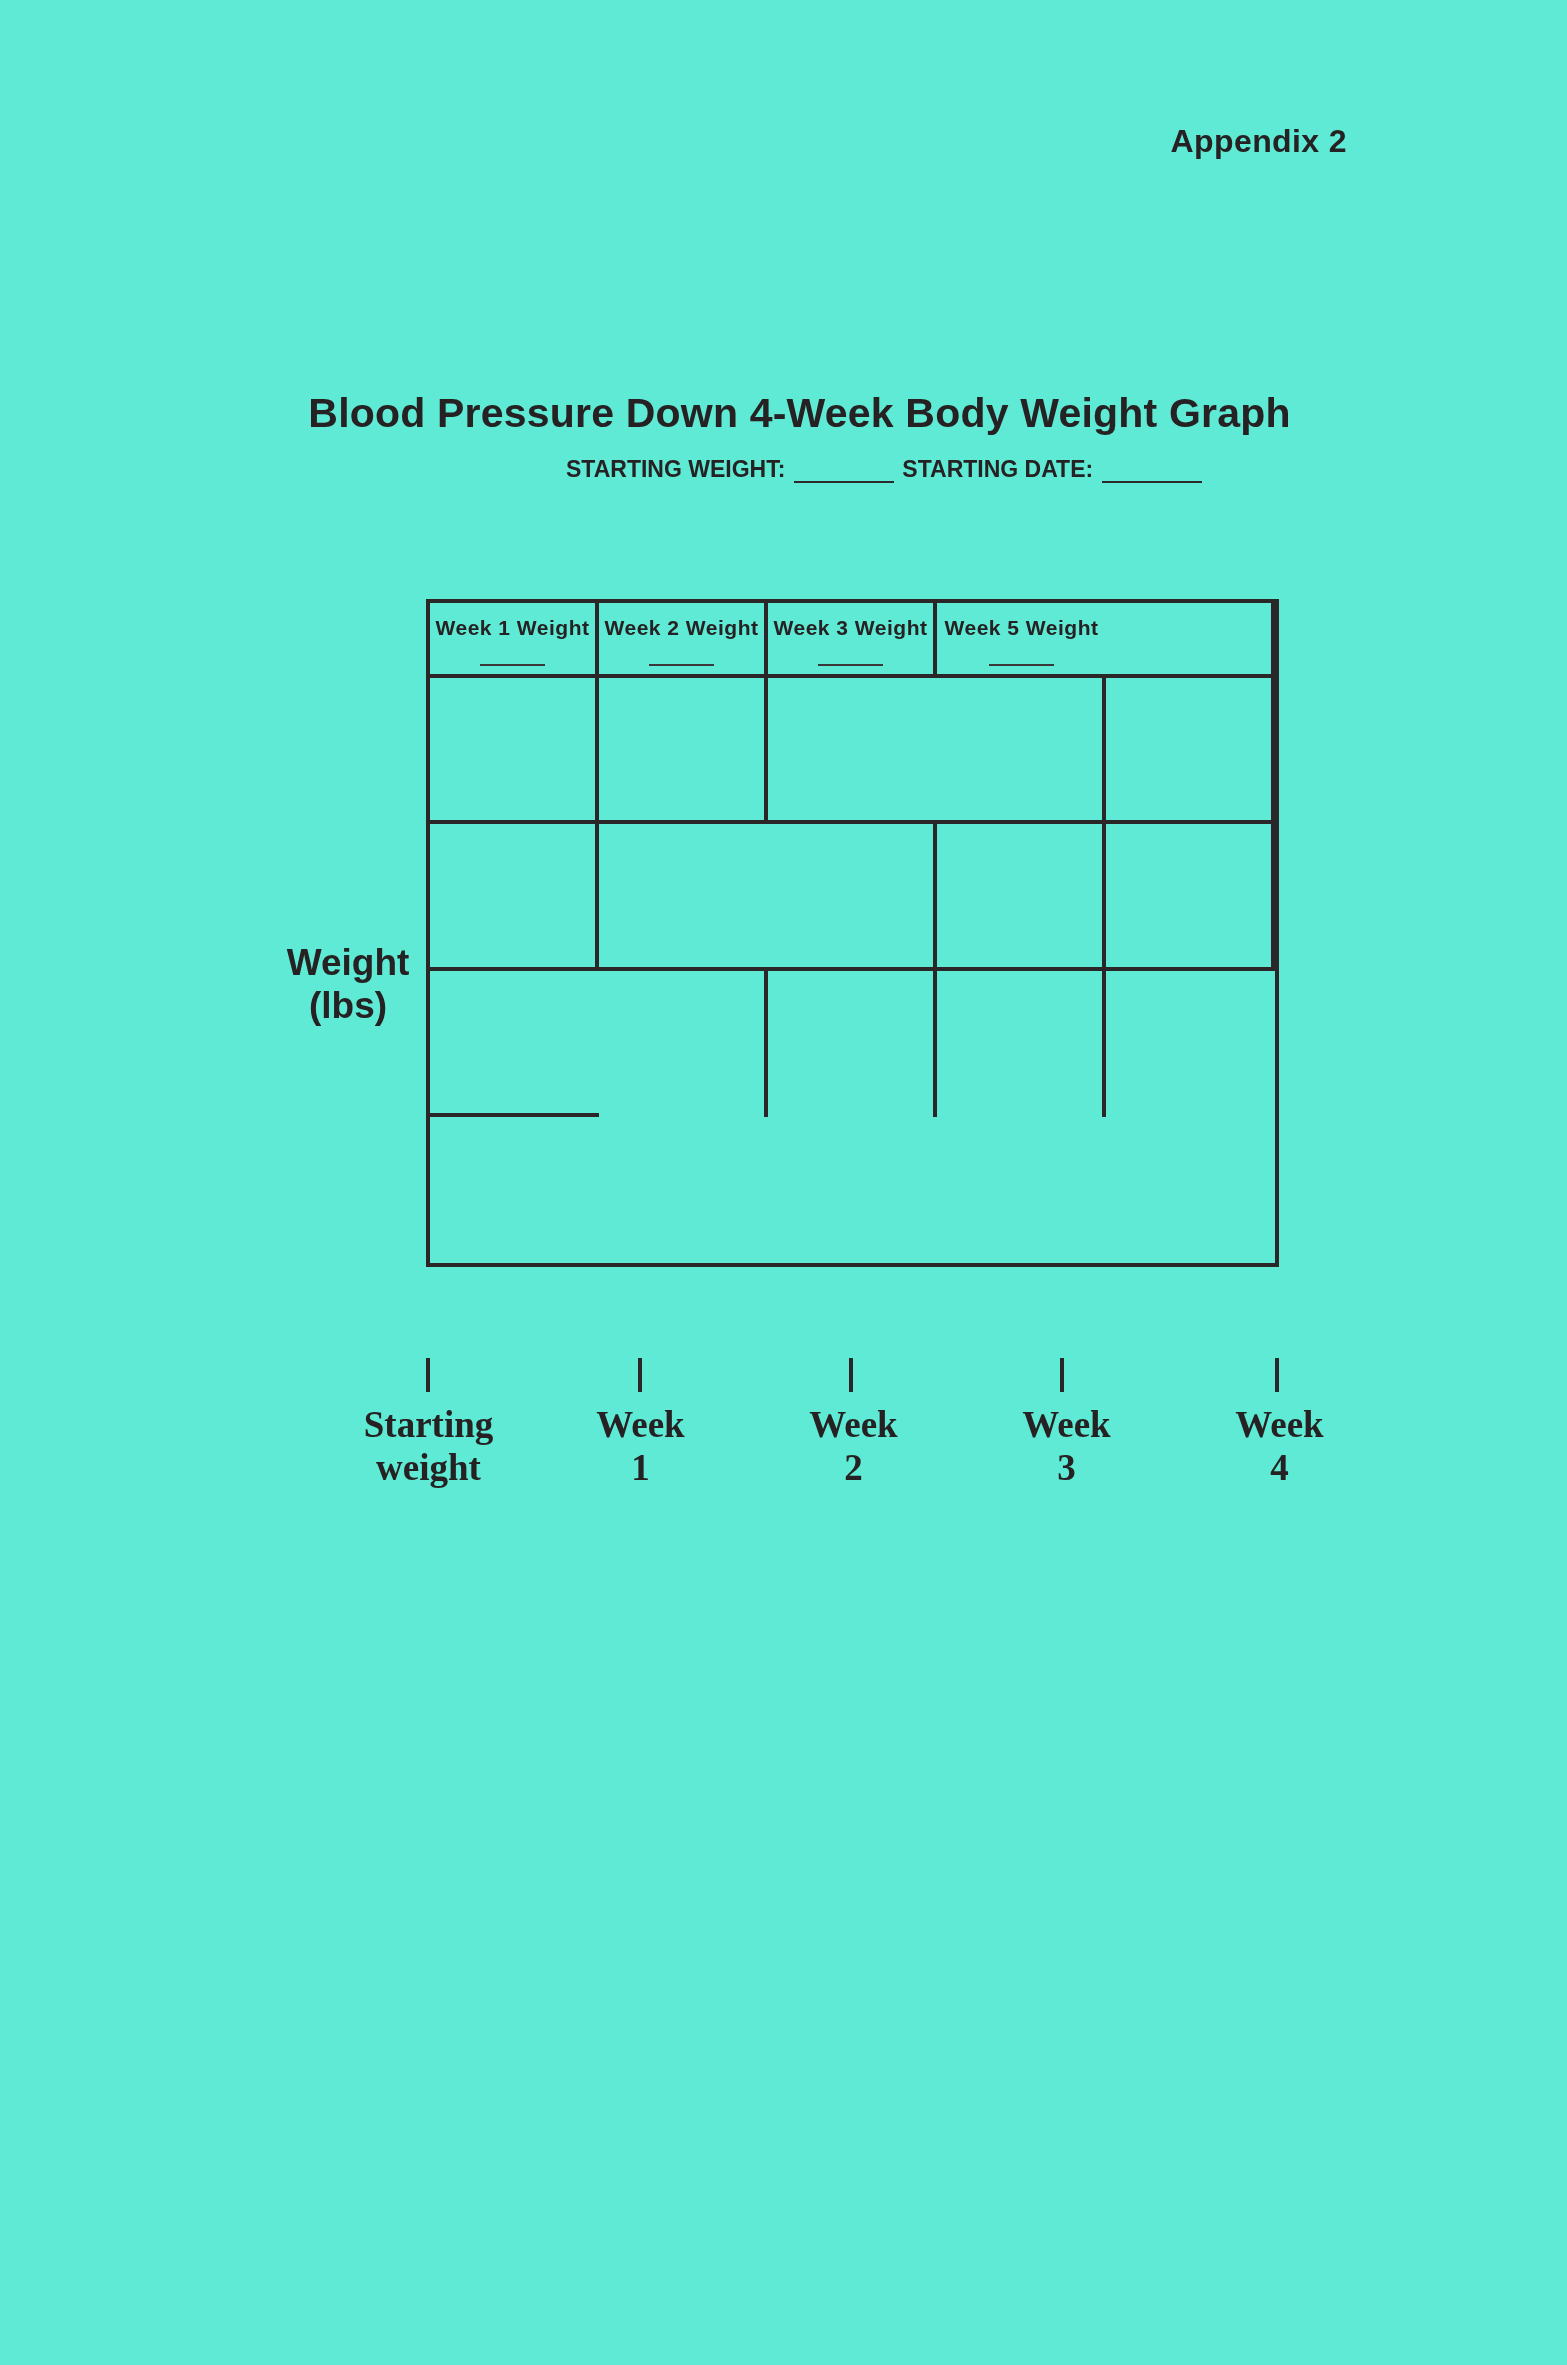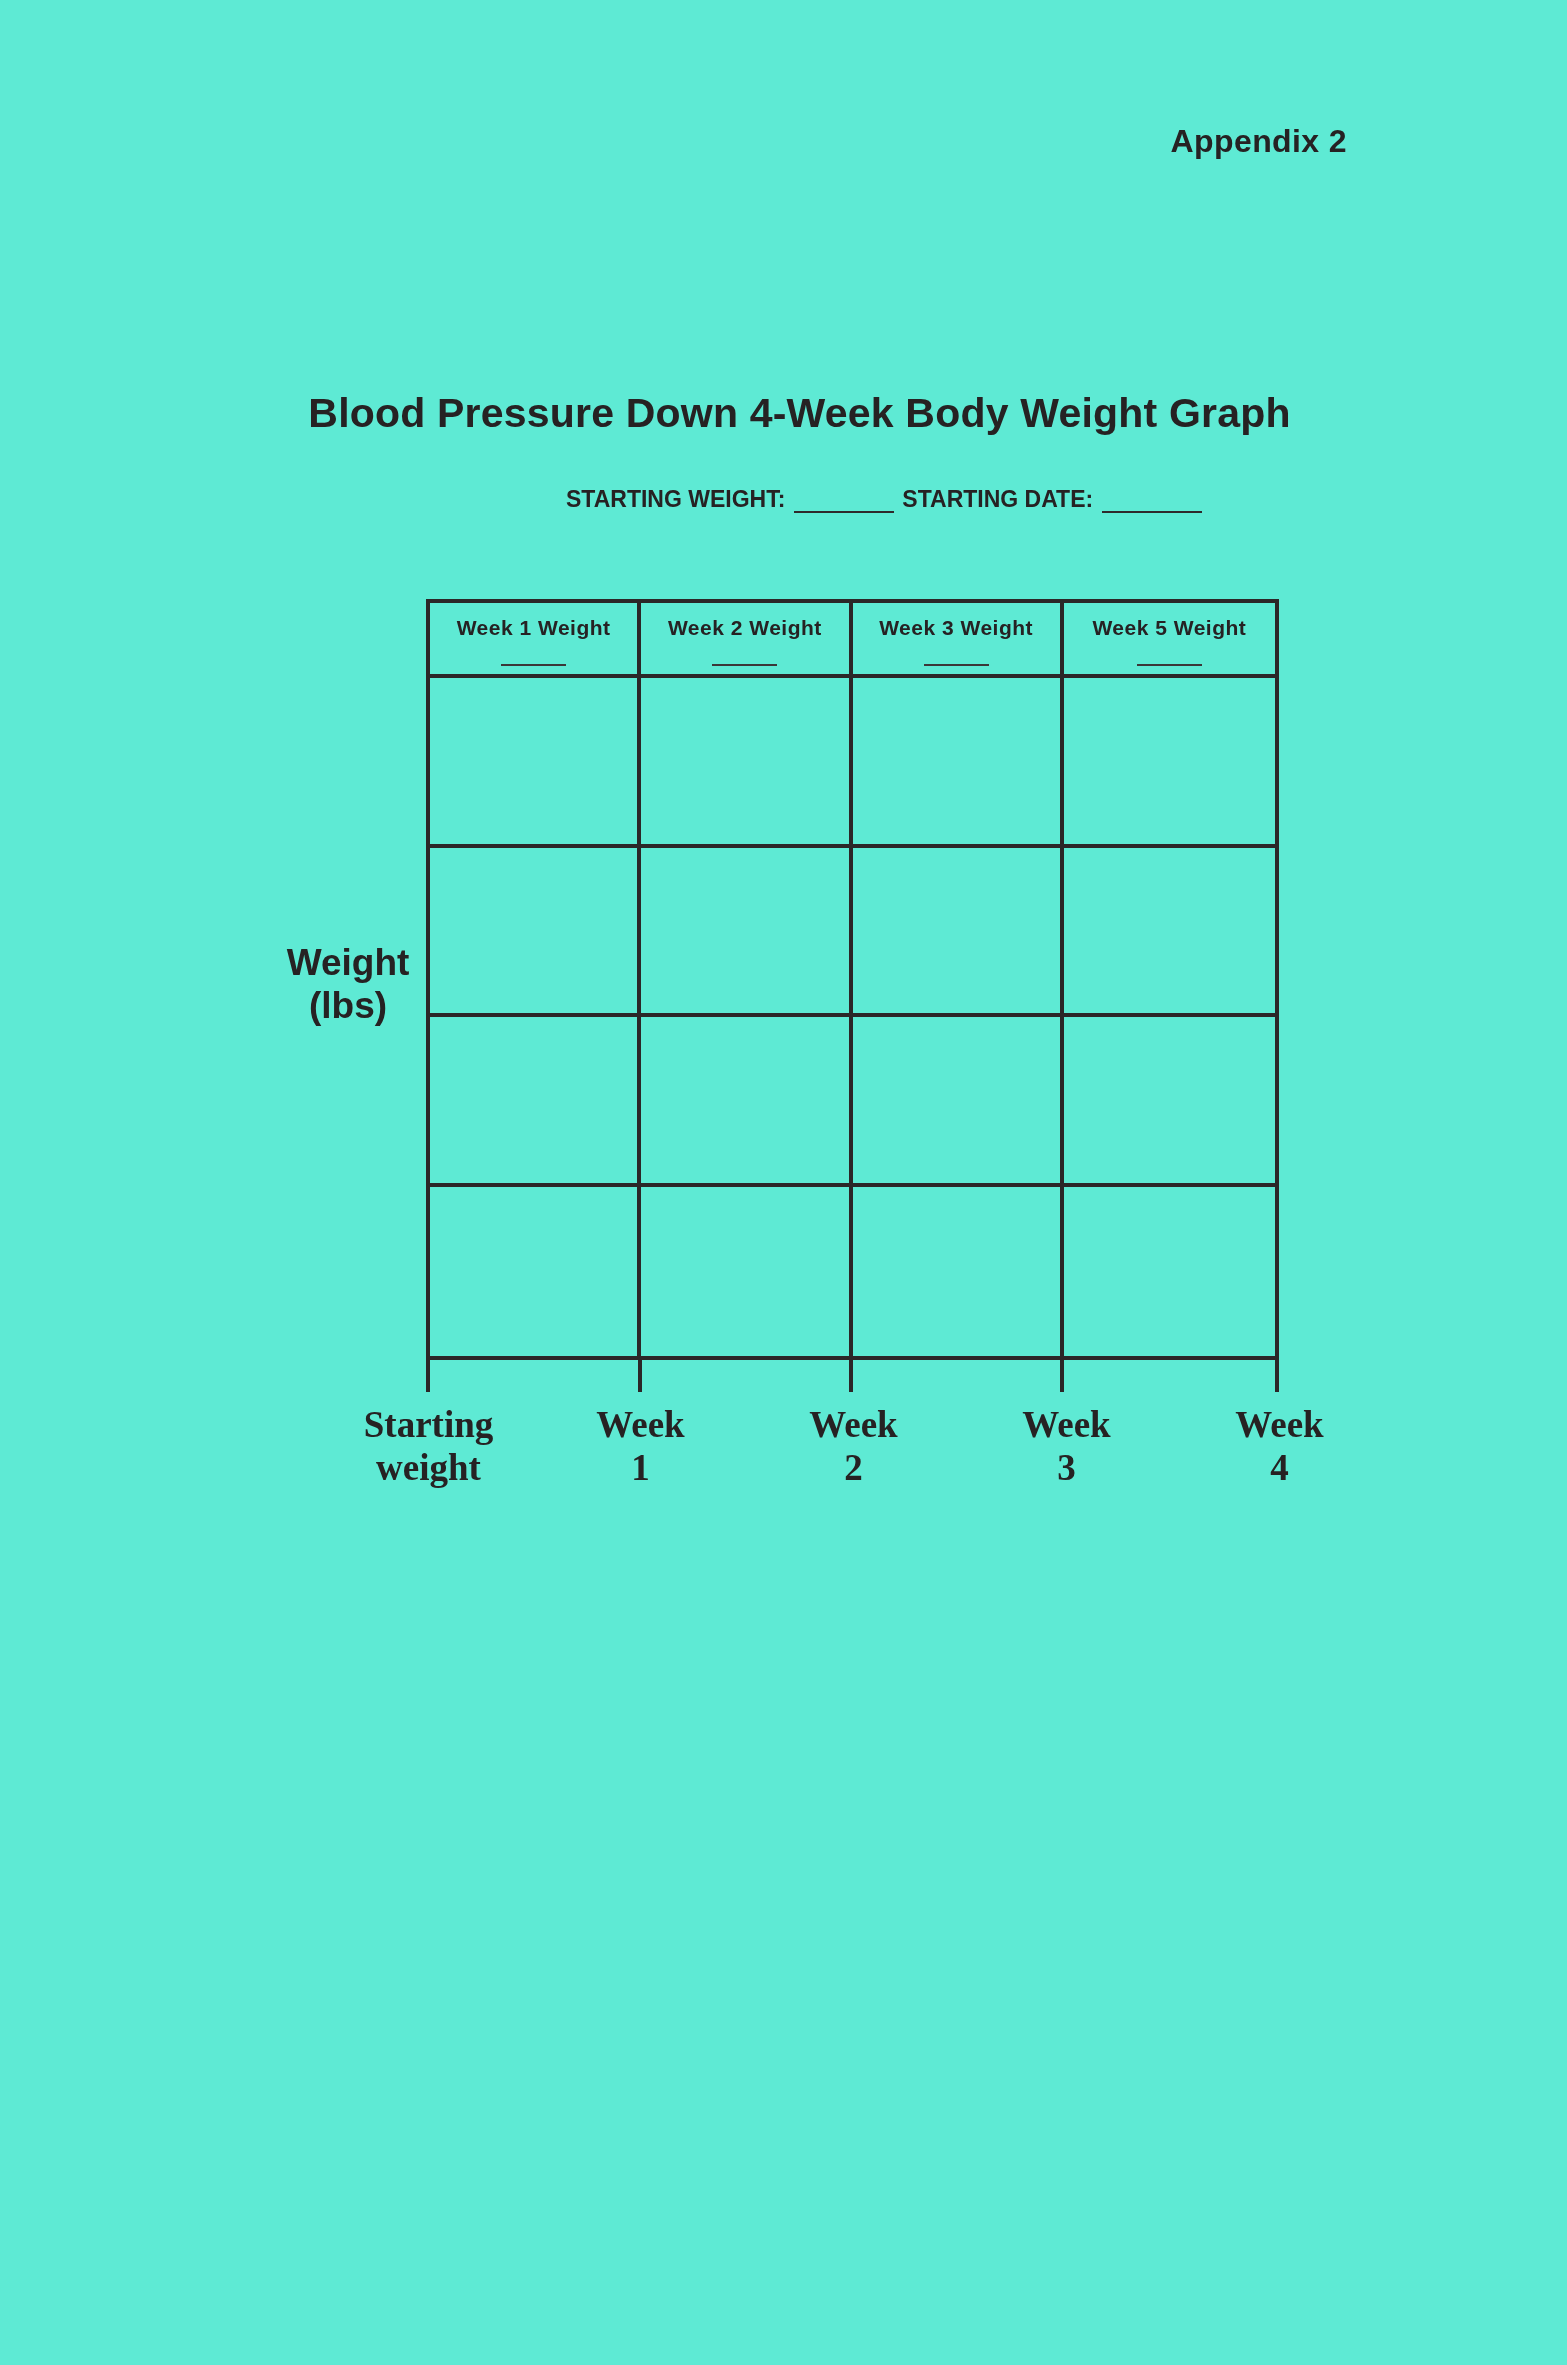--- a/index.html
+++ b/index.html
@@ -26,45 +26,45 @@
     left: 0;
     width: 100%;
     margin: 16px;
     text-align: center;
     font-size: 41px;
     font-weight: 700;
     letter-spacing: 0.2px;
   }
   .start-row {
     position: absolute;
-    top: 485px;
+    top: 455px;
     left: 566px;
     display: flex;
     align-items: flex-end;
     gap: 8.5px;
     font-size: 23px;
     font-weight: 700;
     white-space: nowrap;
   }
   .blank {
     display: inline-block;
     width: 100px;
     height: 26.4px;
     border-bottom: 2.6px solid #2e2a2b;
   }
   .graph-grid {
     position: absolute;
     left: 426px;
     top: 599px;
     width: 853px;
-    height: 761px;
+    height: 668px;
     box-sizing: border-box;
     border: 4.3px solid #2b2728;
     display: grid;
-    grid-template-columns: repeat(4, 1fr);
+    grid-template-columns: repeat(5, 1fr);
     grid-template-rows: 75px repeat(4, 1fr);
   }
   .gcell {
     border-right: 4.3px solid #2b2728;
     border-bottom: 4.3px solid #2b2728;
     box-sizing: border-box;
   }
   .gcell.last-col { border-right: none; }
   .gcell.last-row { border-bottom: none; }
   .hcell {

